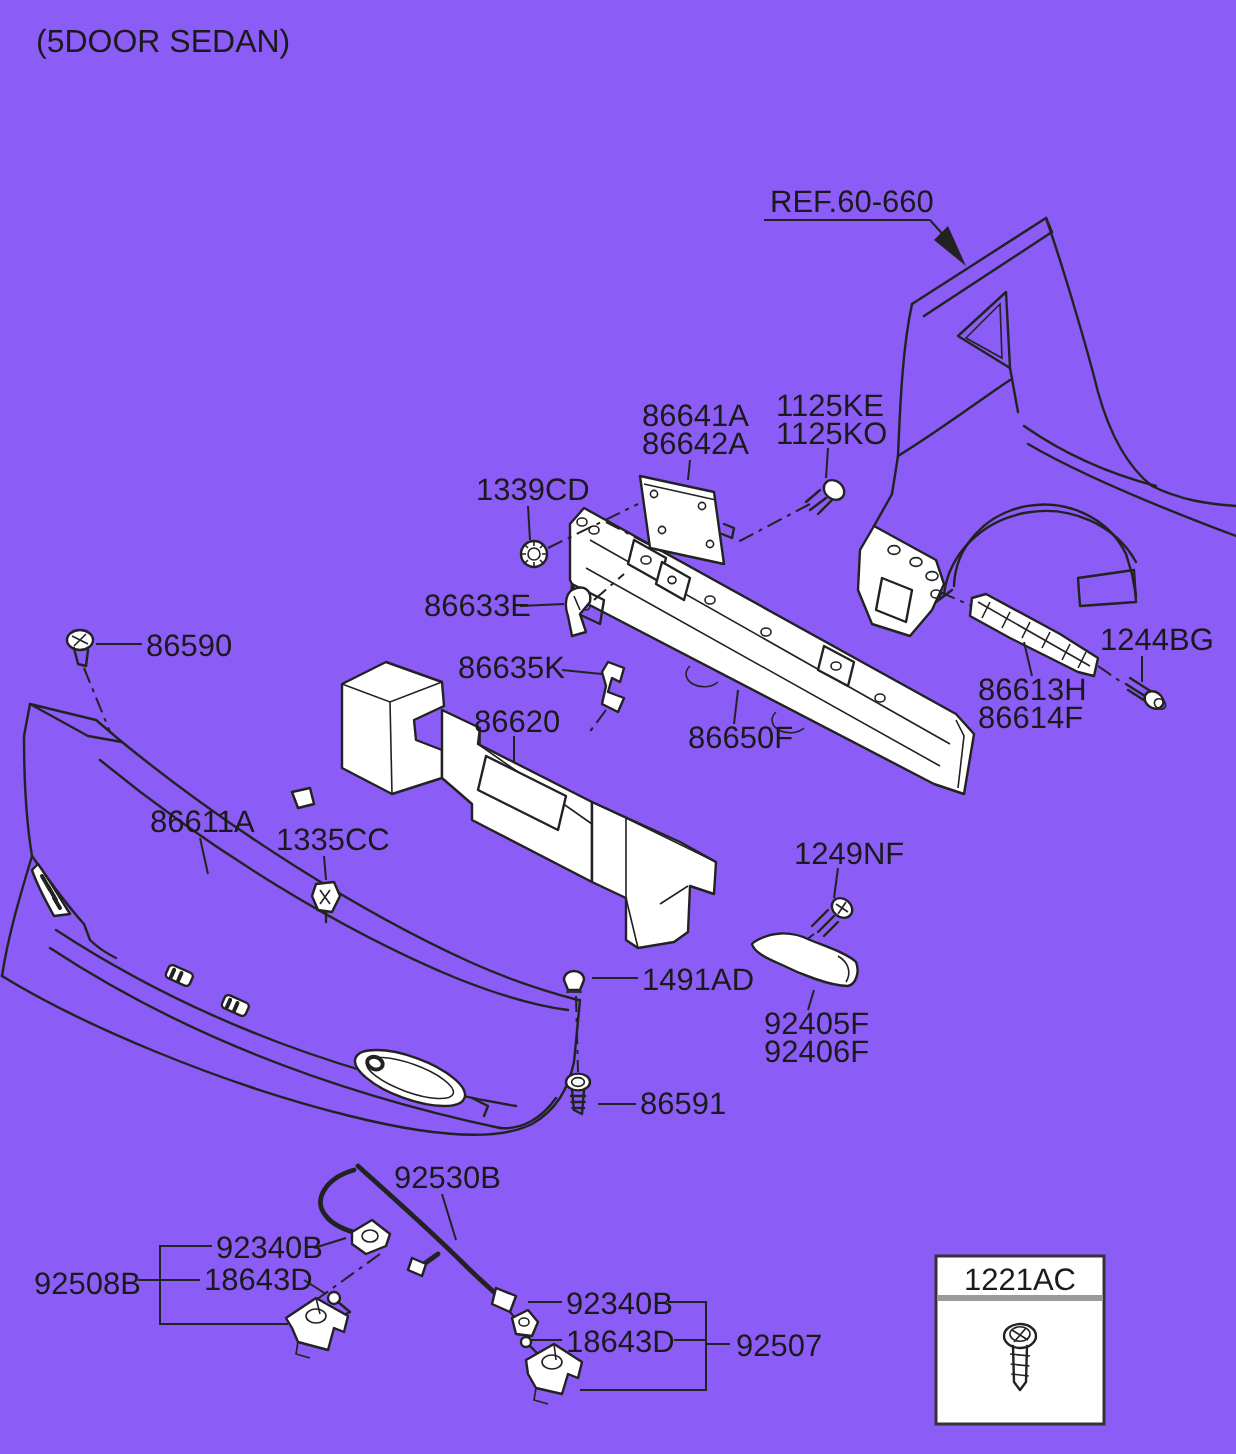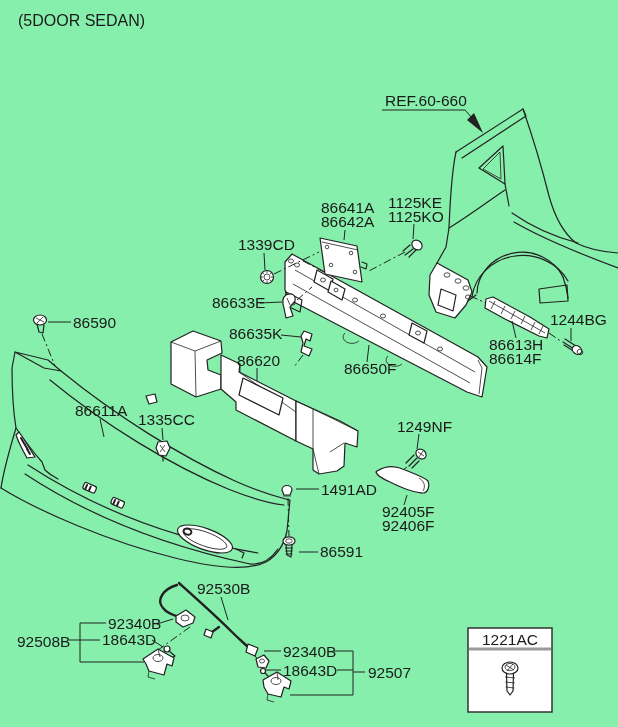--- a/index.html
+++ b/index.html
@@ -1,16 +1,16 @@
 <!DOCTYPE html>
 <html><head>
 <meta charset="utf-8">
 <style>
   html,body{margin:0;padding:0;background:#fff;}
-  .stage{position:relative;width:618px;height:727px;background:#86efac;overflow:hidden;
+  .stage{position:relative;width:618px;height:727px;background:#8b5cf6;overflow:hidden;
          font-family:"Liberation Sans",sans-serif;}
   svg{display:block;}
   text{fill:#1a1a1a;}
   .lbl{font-size:15.5px;}
   .ttl{font-size:16px;}
   .ctr{text-anchor:middle;}
   .ln{stroke:#222;stroke-width:1;fill:none;}
   .dd{stroke:#222;stroke-width:1;fill:none;stroke-dasharray:8 3 2 3;}
   .pt{stroke:#222;stroke-width:1.2;fill:#fff;stroke-linejoin:round;stroke-linecap:round;}
   .pn{stroke:#222;stroke-width:1.2;fill:none;stroke-linejoin:round;stroke-linecap:round;}

